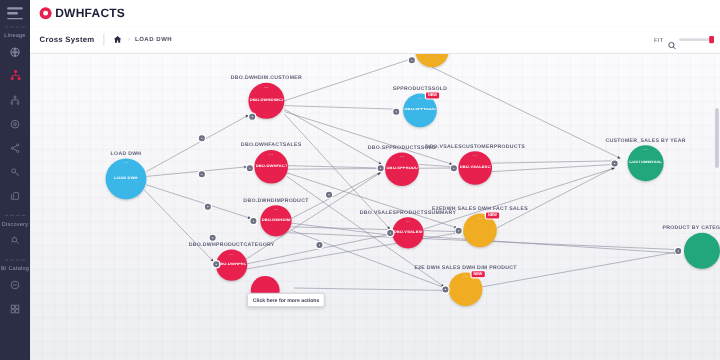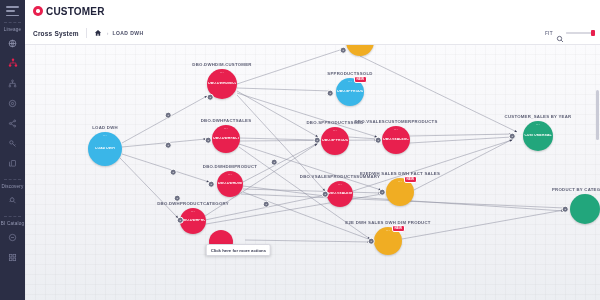--- a/index.html
+++ b/index.html
@@ -228,21 +228,21 @@
           <rect x="13.5" y="3.5" width="7" height="7"></rect>
         <rect x="3.5" y="13.5" width="7" height="7"></rect>
           <rect x="13.5" y="13.5" width="7" height="7"></rect>
       </svg>
     </div>
   </div>
 
   <div class="logobar">
     <div class="logo-wrap">
       <div class="logo-mark"></div>
-      <div class="logo-text">CUSTOMER</div>
+      <div class="logo-text">DWHFACTS</div>
     </div>
   </div>
 
   <div class="toolbar">
     <div class="tb-title">Cross System</div>
     <div class="tb-sep"></div>
     <div class="home-icon">
       <svg width="8" height="8" viewBox="0 0 24 24" fill="#2b2e45">
         <path d="M12 3 2.5 11h3v9h5v-5.5h3V20h5v-9h3z"></path>
       </svg>

